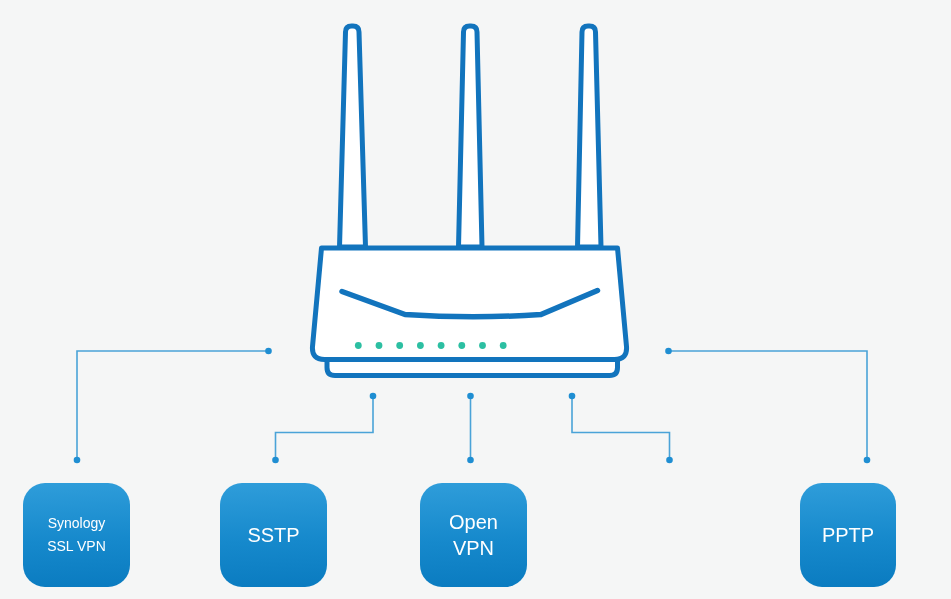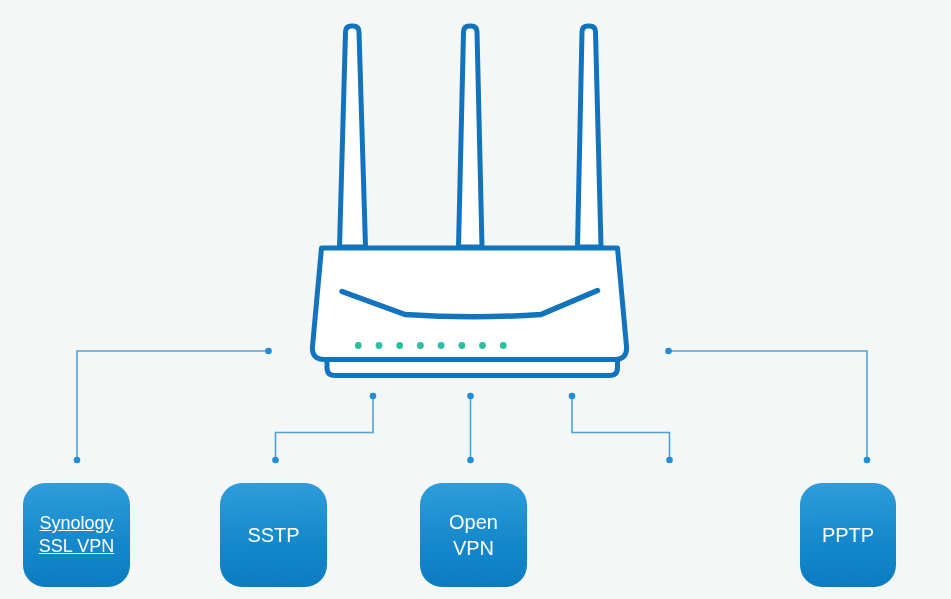--- a/index.html
+++ b/index.html
@@ -15,21 +15,21 @@
     position:absolute;
     top:483px;
     width:107px;height:104px;
     border-radius:22px;
     background:linear-gradient(178deg,#2f9dda 0%,#1689cc 55%,#0a7bc0 100%);
     display:flex;align-items:center;justify-content:center;
     text-align:center;color:#ffffff;
   }
   .vpn-box .label{font-size:20px;line-height:26px;}
   .box-1{left:23px}
-  .box-1 .label{font-size:18px;line-height:23px;text-decoration:underline;}
+  .box-1 .label{font-size:14px;line-height:23px;}
   .box-2{left:220px}
   .box-3{left:420px}
   .box-4{left:617px}
   .box-5{left:800px;width:96px}
 </style>
 </head>
 <body>
 
 <div class="canvas">
 

